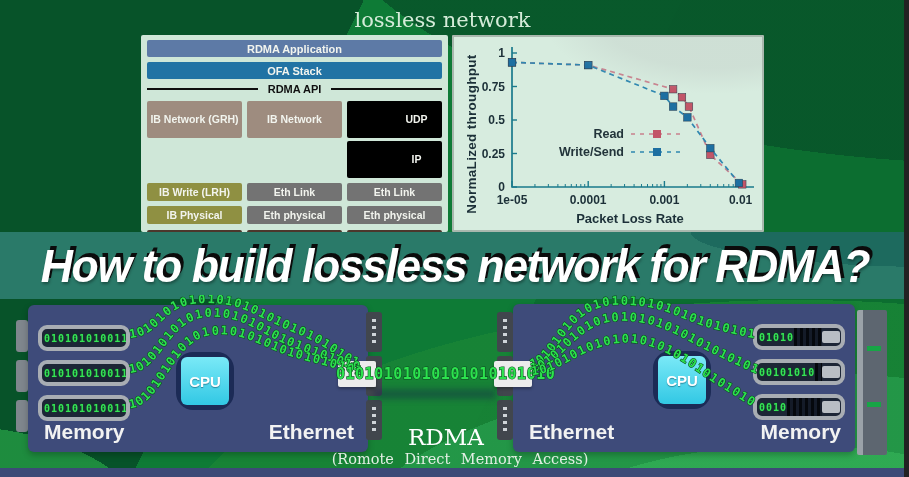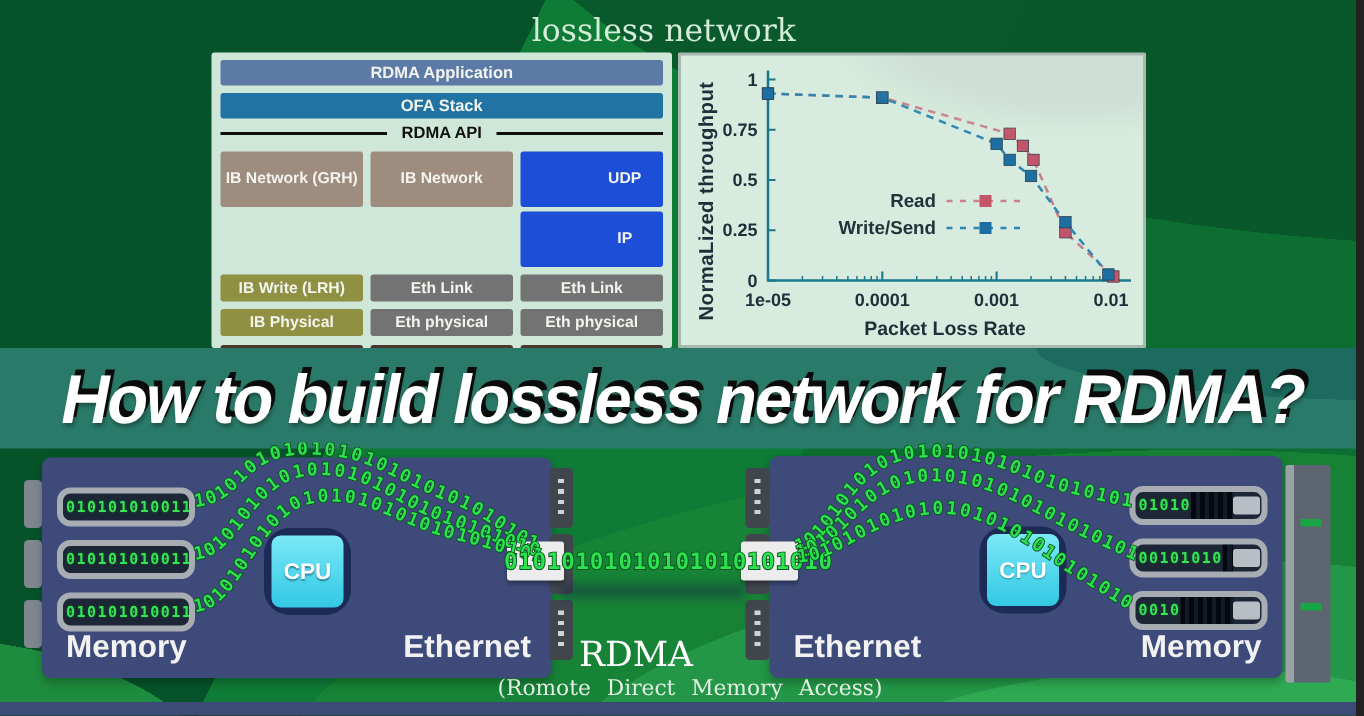--- a/index.html
+++ b/index.html
@@ -26,21 +26,21 @@
   .api-row .api-label{font-weight:bold;font-size:11px;color:#101010;padding:0 10px;}
   .grow{display:flex;gap:5px;margin-top:5px;}
   .grow .cell{display:flex;align-items:center;justify-content:center;text-align:center;
       font-weight:bold;font-size:10.5px;line-height:1.15;color:#f2f4ee;border-radius:2px;height:18px;}
   .grow .c1,.grow .c2{width:95px;flex:0 0 95px;}
   .grow .c3{flex:1;}
   .grow.r1{margin-top:6px;}
   .grow.r1 .cell{height:37px;}
   .grow.r4{margin-top:6px;}
   .taupe{background:#9e8c7f;}
-  .blue2{background:#1d4ed8;padding-left:44px;}
+  .blue2{background:#000000;padding-left:44px;}
   .oliveC{background:#8f9042;}
   .greenC{background:#737373;}
   .brownC{background:#4c372c;}
   .c3split{display:flex;flex-direction:column;gap:3px;flex:1;}
   .c3split .cell{height:17px;}
   
   .chart-panel{position:absolute;left:452px;top:35px;width:312px;height:197px;
       background:#d7ecdf;border:2px solid #a9b8ae;box-sizing:border-box;border-radius:1px;}
   .chart-panel::after{content:"";position:absolute;inset:0;pointer-events:none;
       background:radial-gradient(90% 60% at 85% -8%, rgba(190,200,195,.35) 0 40%, rgba(0,0,0,0) 62%);}
@@ -87,21 +87,21 @@
   .rackbar .notch{position:absolute;left:10px;width:14px;height:5px;background:#17a546;}
   .cable{position:absolute;top:361px;width:38px;height:26px;background:#ececec;border-radius:2px;
       box-shadow:0 2px 3px rgba(0,0,0,.3);}
   .bridge-shadow{position:absolute;left:374px;top:389px;width:122px;height:10px;
       background:rgba(20,35,70,.4);filter:blur(3px);}
   .streams{position:absolute;left:0;top:295px;width:909px;height:182px;pointer-events:none;}
   .streams text{font-family:"DejaVu Sans Mono",monospace;font-weight:bold;fill:#2ce24e;
       paint-order:stroke;stroke:#0c4f20;stroke-width:1.2px;font-size:12px;letter-spacing:1.5px;}
   .streams text.big{font-size:15px;letter-spacing:.5px;}
   
-  .rdma-title{position:absolute;left:386px;top:424px;width:120px;
+  .rdma-title{position:absolute;left:386px;top:424px;width:120px;text-align:center;
       font-family:"DejaVu Serif",serif;font-size:23px;color:#ffffff;}
   .rdma-sub{position:absolute;left:310px;top:451px;width:300px;text-align:center;
       font-family:"DejaVu Serif",serif;font-size:14.5px;color:#e3efe4;word-spacing:6px;}
   .bottom-strip{position:absolute;left:0;top:468px;width:909px;height:9px;background:#3c4a77;}
 </style>
 </head>
 <body>
 
 <div class="canvas">
   <div class="bg"></div>

